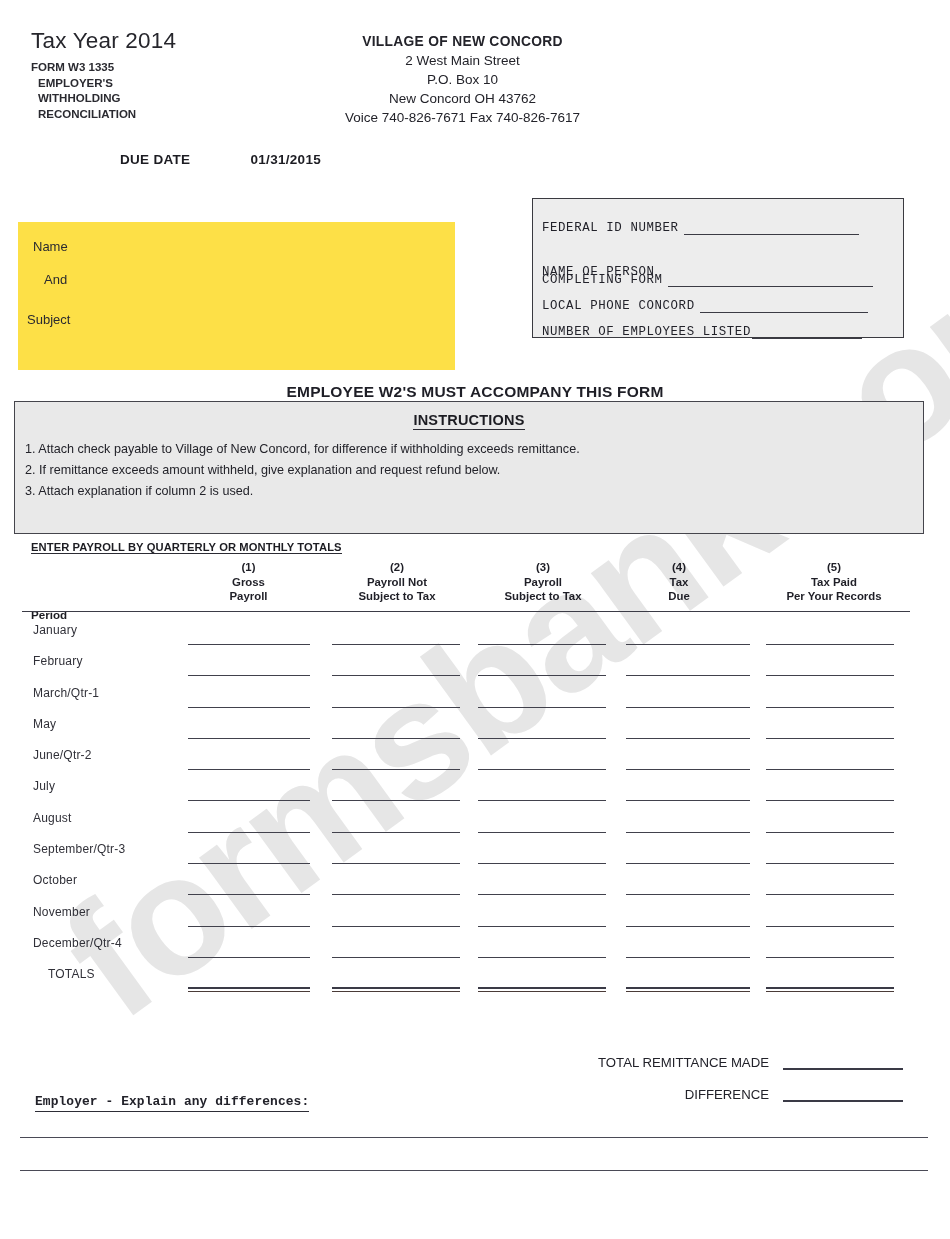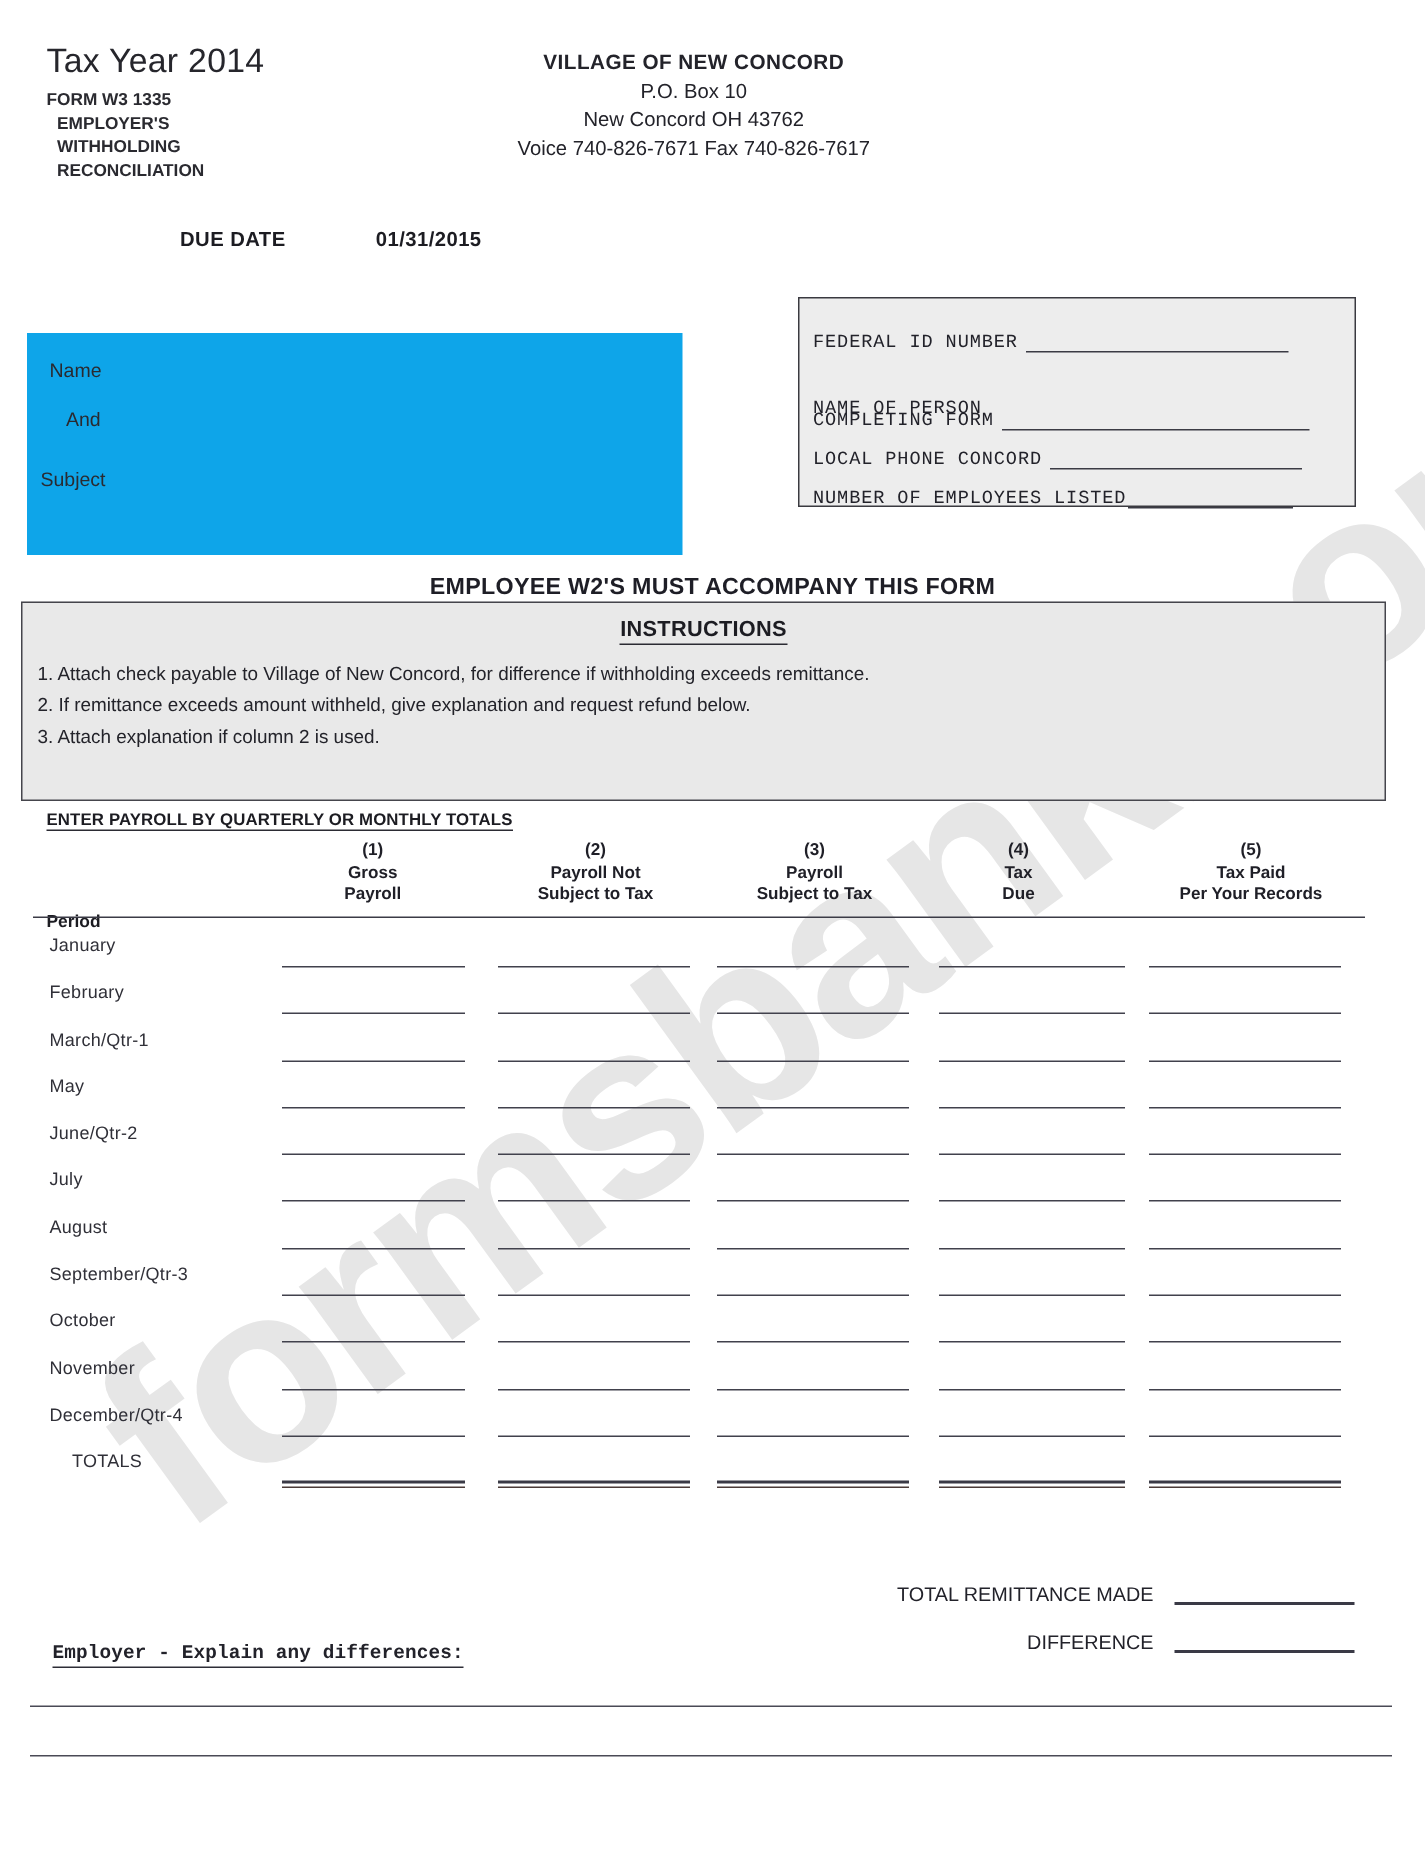--- a/index.html
+++ b/index.html
@@ -93,21 +93,21 @@
     letter-spacing: 0.3px;
   }
   #due-date-row .due-value { margin-left: 56px; }
 
   
   #name-address-box {
     position: absolute;
     left: 18px; top: 222px;
     width: 437px;
     height: 148px;
-    background: #0ea5e9;
+    background: #fde047;
   }
   #name-address-box .na-line {
     position: absolute;
     font-size: 13px;
     color: #2a2a30;
   }
   #na-name { left: 15px; top: 17px; }
   #na-and  { left: 26px; top: 50px; }
   #na-addr { left: 9px;  top: 90px; }
 
@@ -313,20 +313,21 @@
 
     <div id="form-id-block">
       <div>FORM W3 1335</div>
       <div class="sub">EMPLOYER'S</div>
       <div class="sub">WITHHOLDING</div>
       <div class="sub">RECONCILIATION</div>
     </div>
 
     <div id="agency-block">
       <div class="agency-name">VILLAGE OF NEW CONCORD</div>
+      <div>2 West Main Street</div>
       <div>P.O. Box 10</div>
       <div>New Concord  OH  43762</div>
       <div>Voice  740-826-7671   Fax  740-826-7617</div>
     </div>
 
     <div id="due-date-row">
       <span>DUE DATE</span>
       <span class="due-value">01/31/2015</span>
     </div>
   </div>

